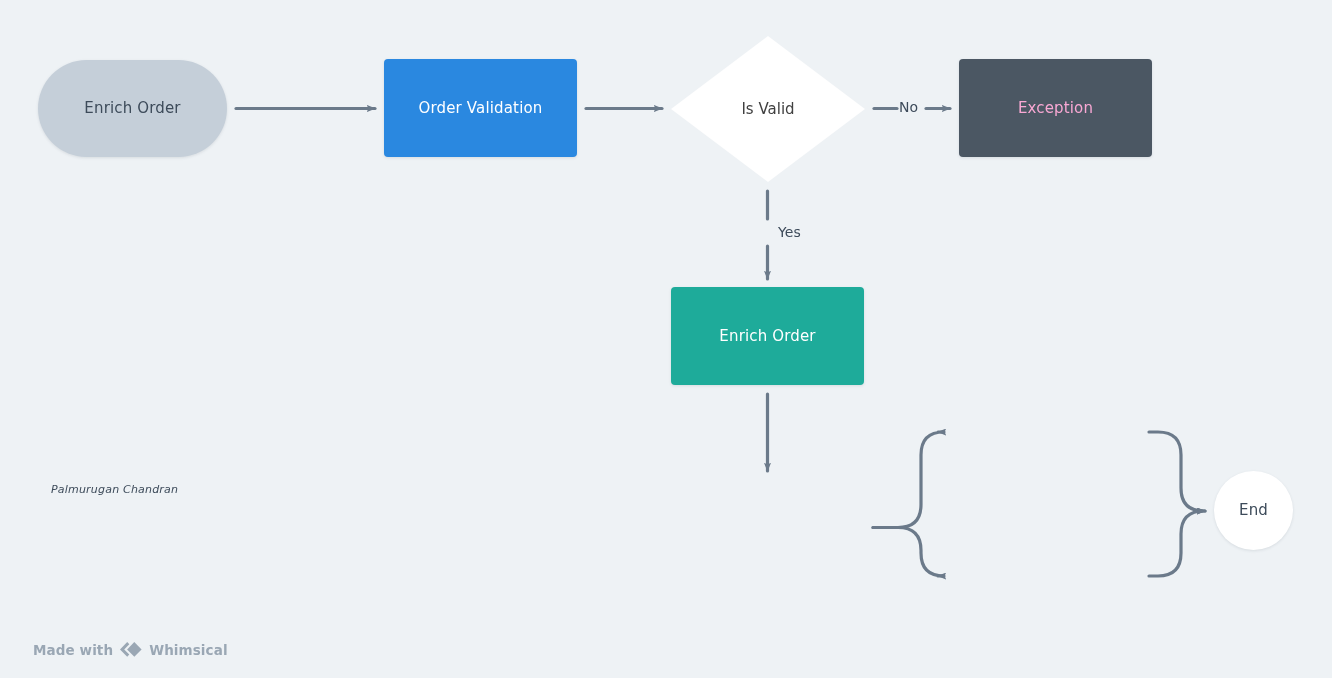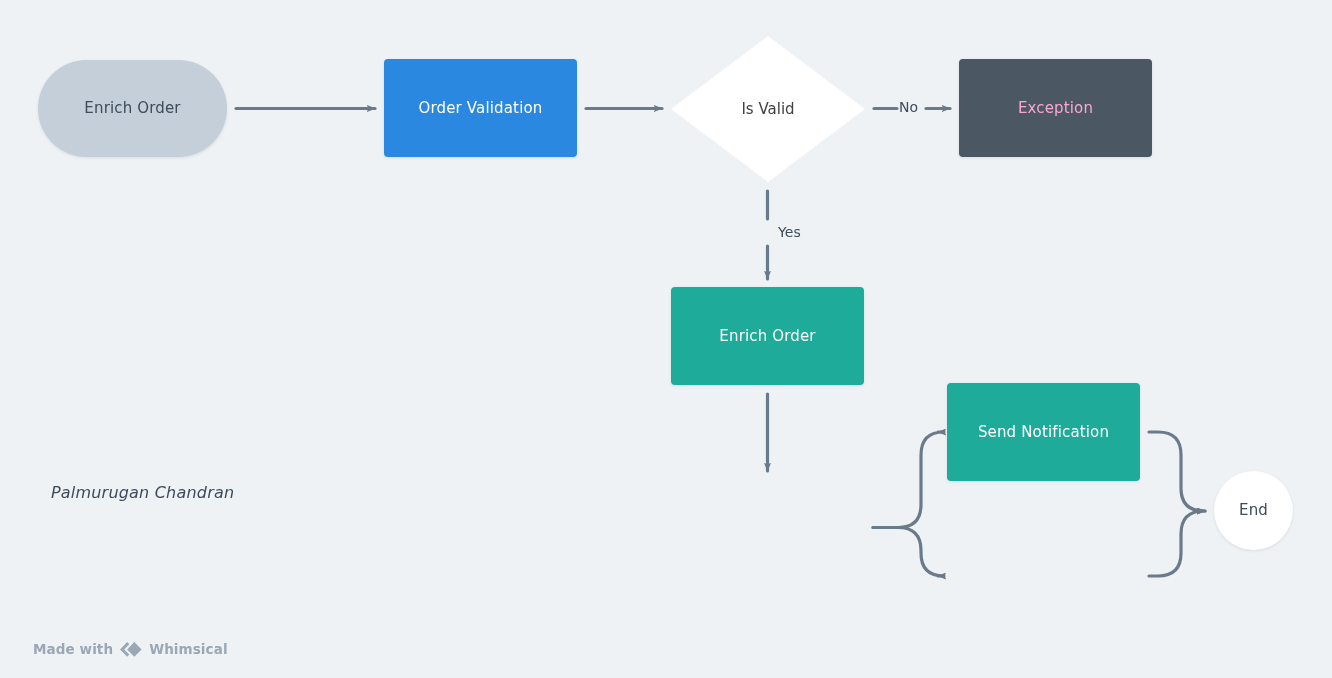--- a/index.html
+++ b/index.html
@@ -79,28 +79,29 @@
     position: absolute;
     color: #3d4b5a;
     font-size: 14px;
     letter-spacing: 0.1px;
     background: transparent;
     white-space: nowrap;
   }
   .attribution {
     position: absolute;
     font-style: italic;
-    font-size: 16px;
+    font-size: 11px;
     color: #3d4b5a;
     letter-spacing: 0.2px;
     white-space: nowrap;
   }
   .footer-badge {
     position: absolute;
     display: flex;
+    align-items: center;
     gap: 6px;
     color: #9aa7b4;
     font-size: 13.5px;
     font-weight: bold;
     letter-spacing: 0.1px;
     white-space: nowrap;
   }
   .footer-logo { display: block; }
 </style>
 </head>
@@ -153,23 +154,20 @@
 
   <div class="node node-rect node-dark" style="left:959px; top:59px; width:193px; height:98px;">
     <span>Exception</span>
   </div>
 
   <div class="node node-rect node-teal" style="left:671px; top:287px; width:193px; height:98px;">
     <span>Enrich Order</span>
   </div>
 
 
-  <div class="node node-rect node-teal" style="left:947px; top:383px; width:193px; height:98px;">
-    <span>Send Notification</span>
-  </div>
 
 
   <div class="node node-circle" style="left:1214px; top:471px; width:79px; height:79px;">
     <span>End</span>
   </div>
 
   <div class="edge-label" style="left:899px; top:99px;">No</div>
 
   <div class="edge-label" style="left:754px; top:224px;margin-left:24px;">Yes</div>
 

